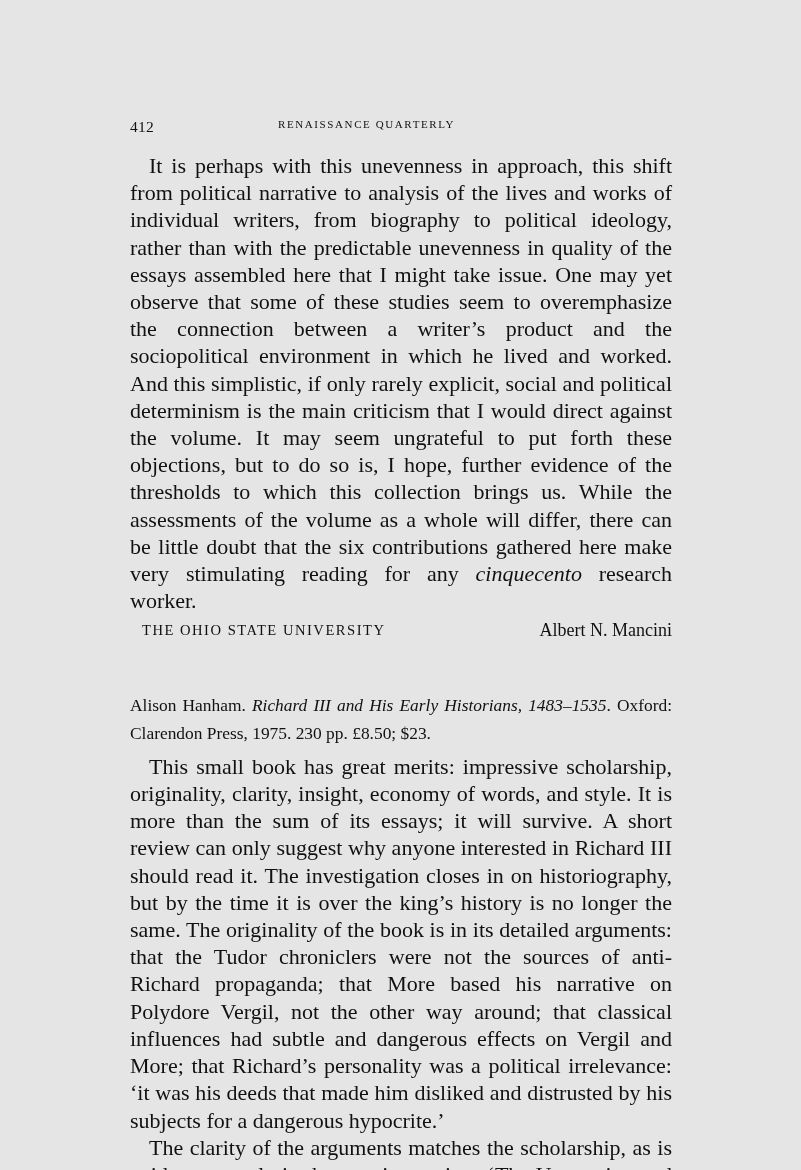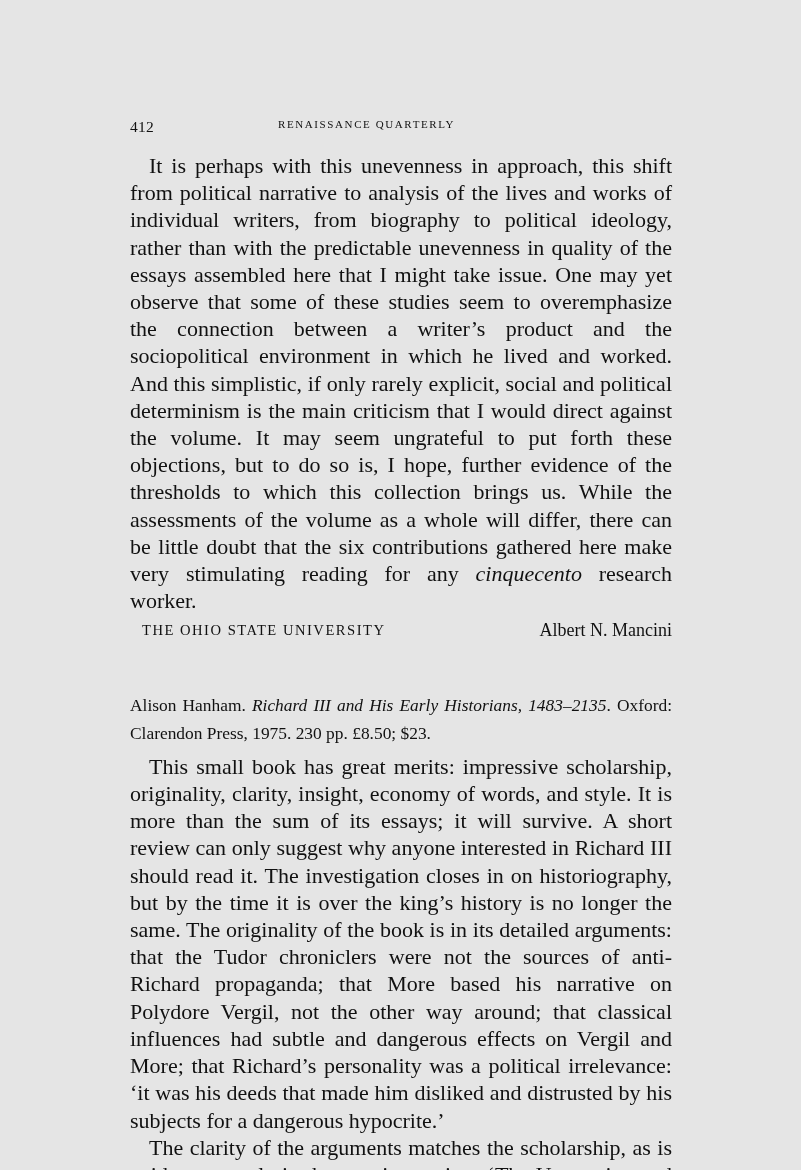--- a/index.html
+++ b/index.html
@@ -118,21 +118,21 @@
     </div>
 
     <p class="body-par"><span>It is perhaps with this unevenness in approach, this shift from political narrative to analysis of the lives and works of individual writers, from biography to political ideology, rather than with the predictable unevenness in quality of the essays assembled here that I might take issue. One may yet observe that some of these studies seem to overemphasize the connection between a writer’s product and the sociopolitical environment in which he lived and worked. And this simplistic, if only rarely explicit, social and political determinism is the main criticism that I would direct against the volume. It may seem ungrateful to put forth these objections, but to do so is, I hope, further evidence of the thresholds to which this collection brings us. While the assessments of the volume as a whole will differ, there can be little doubt that the six contributions gathered here make very stimulating reading for any </span><i>cinquecento</i><span> research worker.</span></p>
 
     <div class="signature">
       <span class="affiliation">The Ohio State University</span>
       <span class="reviewer">Albert N. Mancini</span>
     </div>
 
     <div class="review-block">
-      <p class="citation"><span>Alison Hanham. </span><span class="book-title">Richard III and His Early Historians, 1483–2135</span><span>. Oxford: Clarendon Press, 1975. 230 pp. £8.50; $23.</span></p>
+      <p class="citation"><span>Alison Hanham. </span><span class="book-title">Richard III and His Early Historians, 1483–1535</span><span>. Oxford: Clarendon Press, 1975. 230 pp. £8.50; $23.</span></p>
 
       <p class="body-par">This small book has great merits: impressive scholarship, originality, clarity, insight, economy of words, and style. It is more than the sum of its essays; it will survive. A short review can only suggest why anyone interested in Richard III should read it. The investigation closes in on historiography, but by the time it is over the king’s history is no longer the same. The originality of the book is in its detailed arguments: that the Tudor chroniclers were not the sources of anti-Richard propaganda; that More based his narrative on Polydore Vergil, not the other way around; that classical influences had subtle and dangerous effects on Vergil and More; that Richard’s personality was a political irrelevance: ‘it was his deeds that made him disliked and distrusted by his subjects for a dangerous hypocrite.’</p>
 
       <p class="body-par">The clarity of the arguments matches the scholarship, as is evident not only in the opening review, ‘The Usurpation and Reign of Richard III,’ and in the chapter on ‘Documentary Evidence and Modern Problems of Interpretation,’ but in later chapters that examine particular authors and works. When everything depends on the most careful attention to details, clarity becomes not just a virtue but a necessity. The book requires the reader to pay attention but rewards him with interesting surprises such as the fact that nobody at the time seems to have</p>
     </div>
 
   </div>
 </div>
 
 </body></html>

